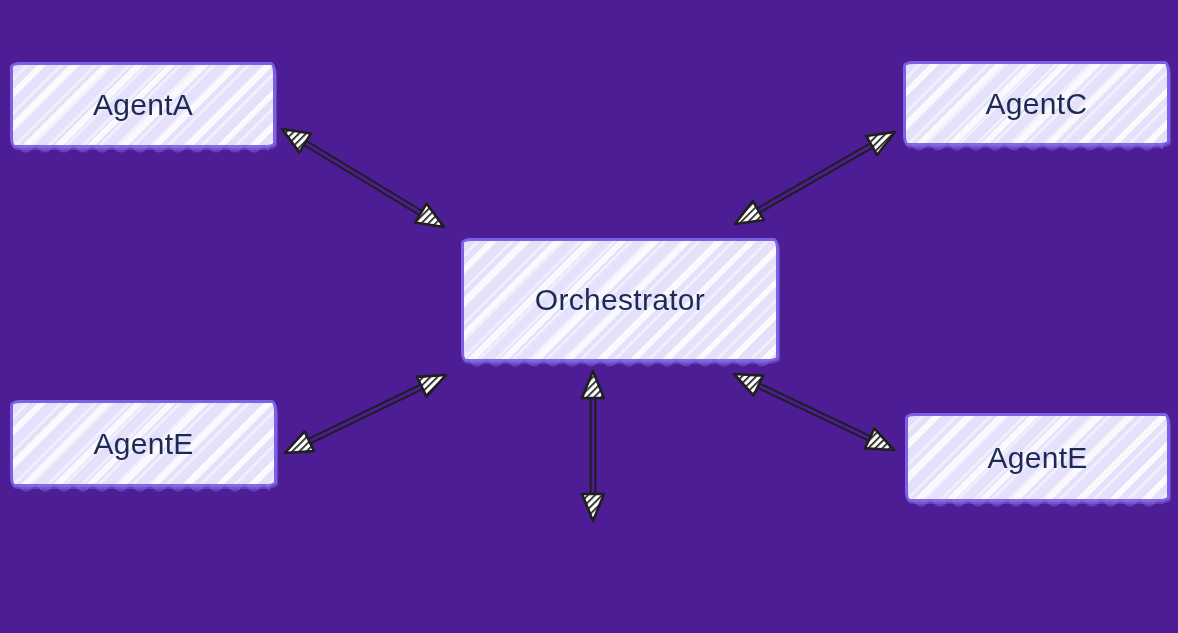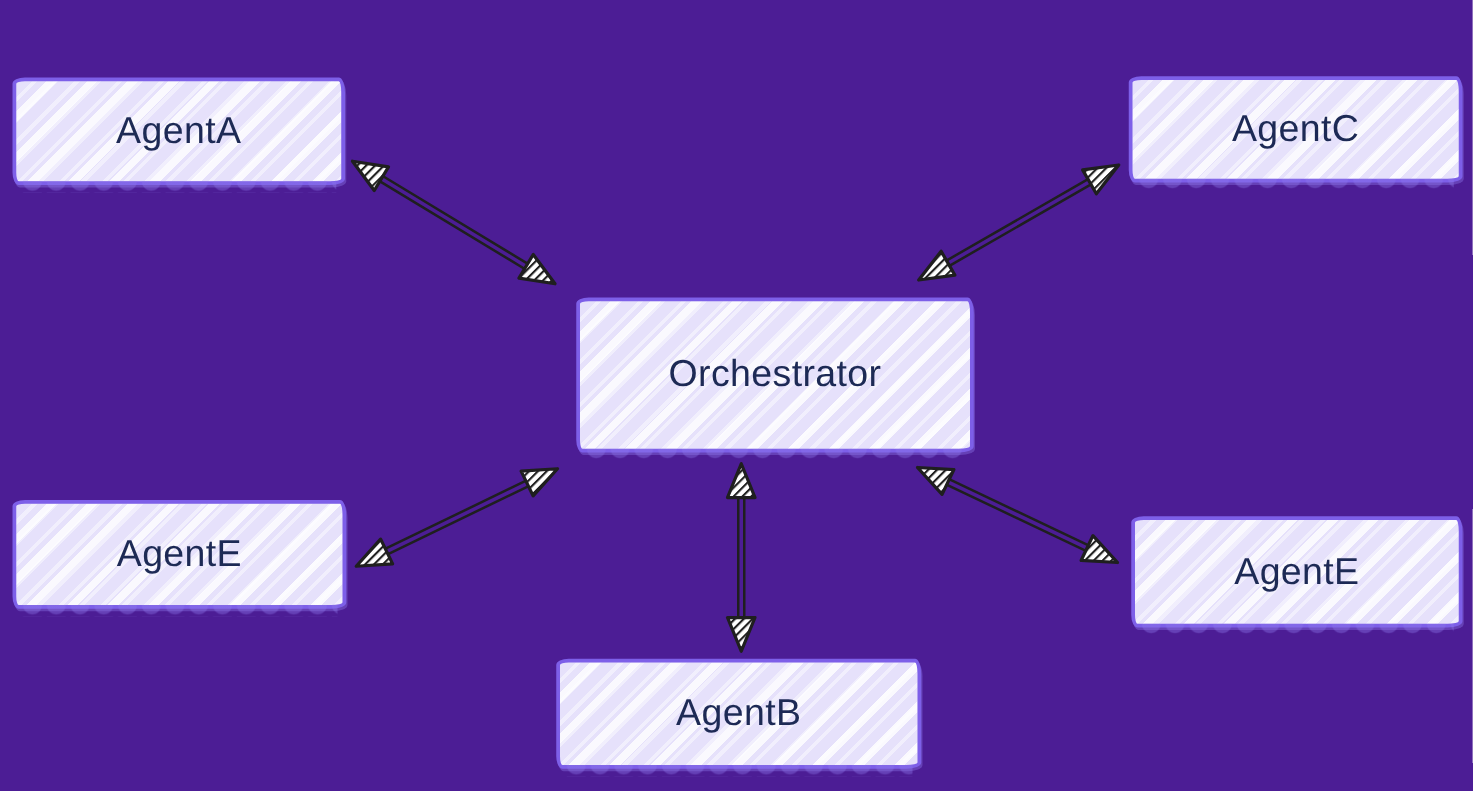--- a/index.html
+++ b/index.html
@@ -121,17 +121,14 @@
   </div>
 
   <div class="node" style="left: 10px; top: 400px; width: 267px; height: 87px;">
     <span class="node-label">AgentE</span>
   </div>
 
   <div class="node" style="left: 905px; top: 398px; width: 265px; height: 89px; margin-top: 15px;">
     <span class="node-label">AgentE</span>
   </div>
 
-  <div class="node" style="left: 445px; top: 527px; width: 292px; height: 88px;">
-    <span class="node-label">AgentB</span>
-  </div>
 
 </div>
 
 </body></html>

